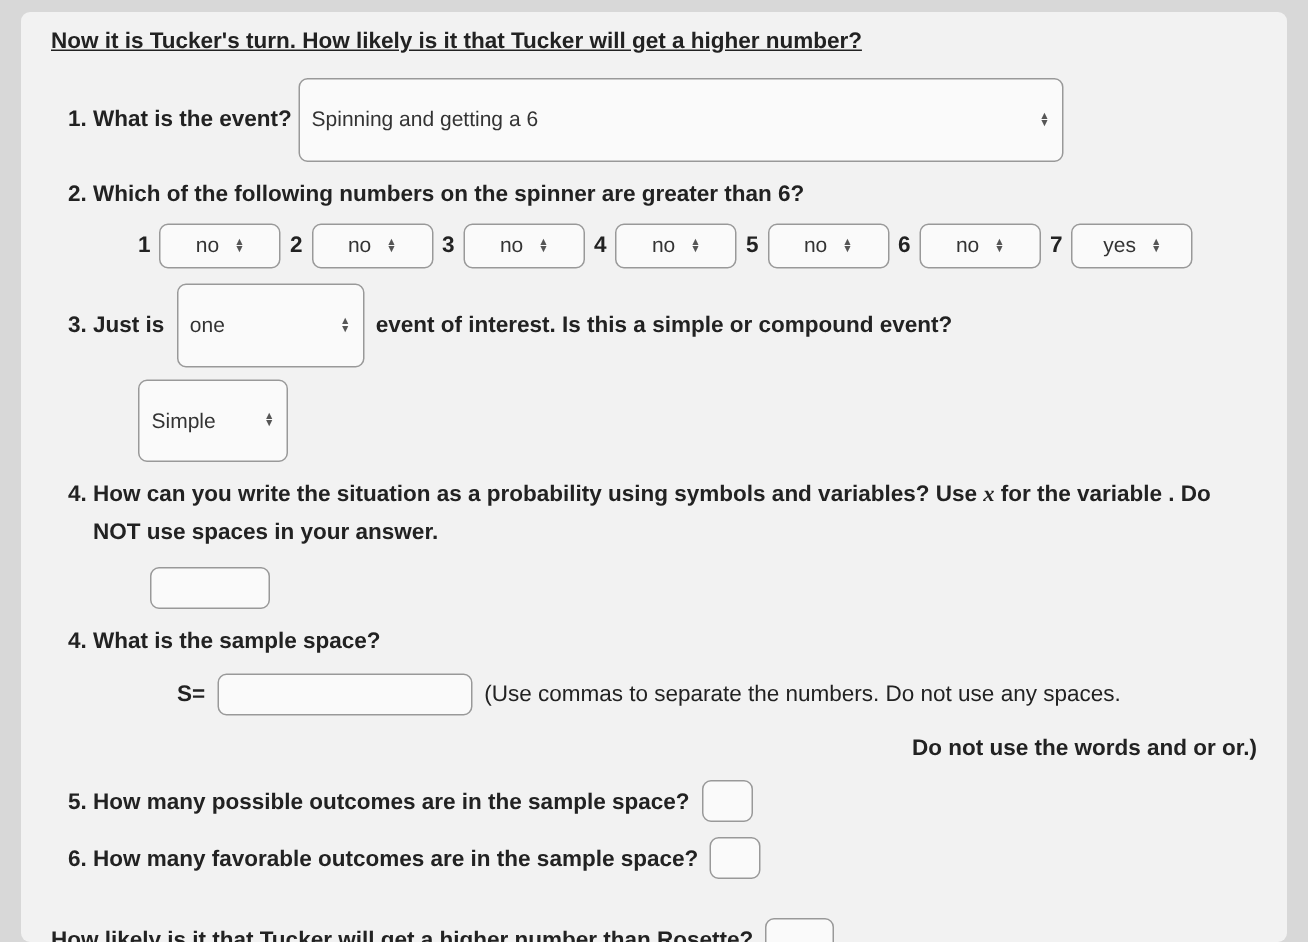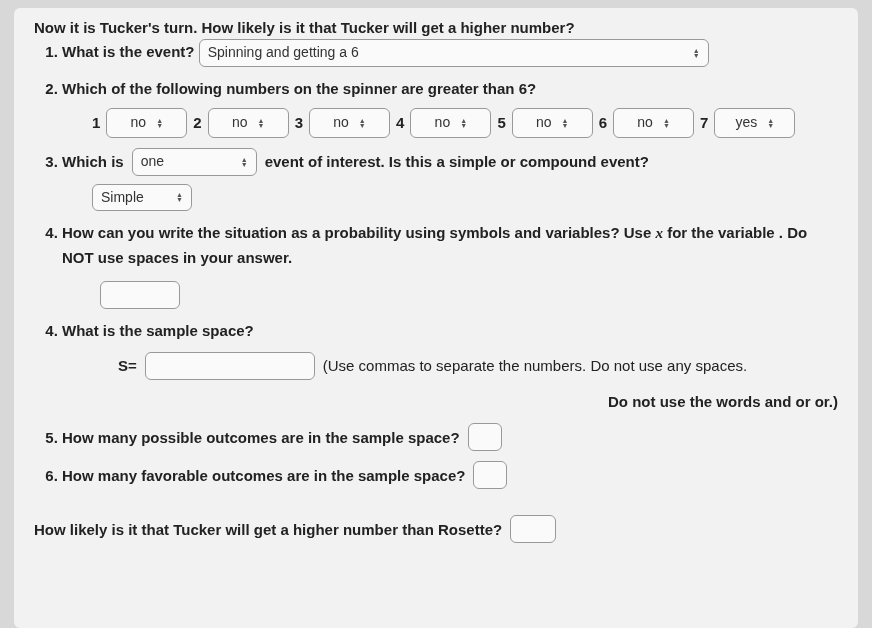--- a/index.html
+++ b/index.html
@@ -19,41 +19,42 @@
       line-height: 1.55;
     }
     .page {
       background: #f2f2f2;
       border-radius: 6px;
       padding: 4px 20px 12px 20px;
       height: 620px;
     }
     .intro {
       font-weight: bold;
-      margin: 4px 0 0 0;
+      margin: 4px 0 13px 0;
+      text-decoration: underline;
     }
     ol.level1 {
       list-style: decimal;
       padding-left: 28px;
     }
     ol.level1 > li {
       font-weight: bold;
       margin-bottom: 10px;
     }
     ol.level1 > li > .content {
       font-weight: bold;
     }
     .select-box {
       display: inline-flex;
       align-items: center;
       justify-content: space-between;
       background: #fafafa;
       border: 1px solid #999;
       border-radius: 6px;
-      padding: 2px 8px;
+      padding: 16px 8px;
       font-weight: normal;
       vertical-align: middle;
       min-height: 26px;
       font-size: 14px;
       color: #333;
     }
     .select-wide {
       width: 510px;
     }
     .select-small {
@@ -203,21 +204,21 @@
             <span class="updown">
               <span>▲</span>
               <span>▼</span>
             </span>
           </span>
     </div>
   </li>
 
   <li>
     <div class="inline-row">
-      <span>Which is</span>
+      <span>Just is</span>
       <span class="select-box select-med">
         <span>one</span>
         <span class="updown">
               <span>▲</span>
               <span>▼</span>
             </span>
       </span>
       <span>event of interest. Is this a simple or compound event?</span>
     </div>
     <div class="indent">

